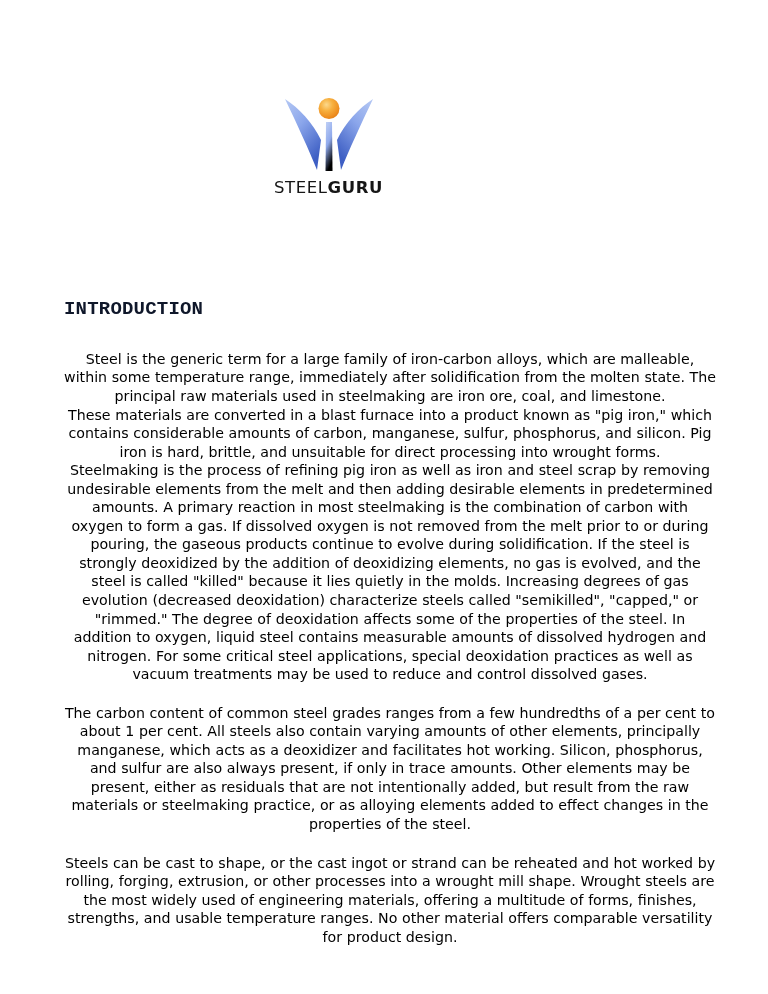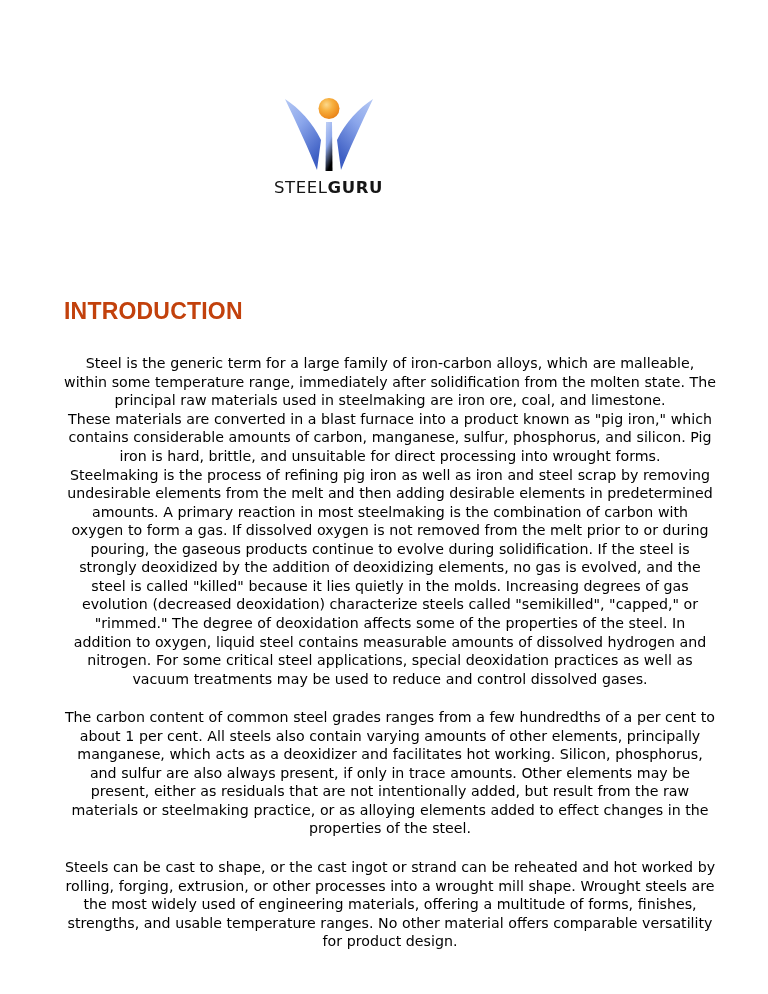--- a/index.html
+++ b/index.html
@@ -50,25 +50,25 @@
   .logo-word-bold  { font-weight: 700; }
 
   
   .content {
     position: absolute;
     top: 299px;
     left: 64px;
     width: 652px;
   }
   .doc-heading {
-    font-family: Liberation Sans, sans-serif;
-    font-size: 23px;
+    font-family: Liberation Mono, monospace;
+    font-size: 19px;
     font-weight: 700;
     letter-spacing: 0.2px;
-    color: #c2410c;
+    color: #0f172a;
     margin: 0 0 30px 0;
     line-height: 1.1;
   }
   .para-group {
     margin: 0 0 20px 0;
   }
   .para-group:last-child { margin-bottom: 15px; }
   .para {
     font-family: "DejaVu Sans", sans-serif;
     font-size: 14.2px;

